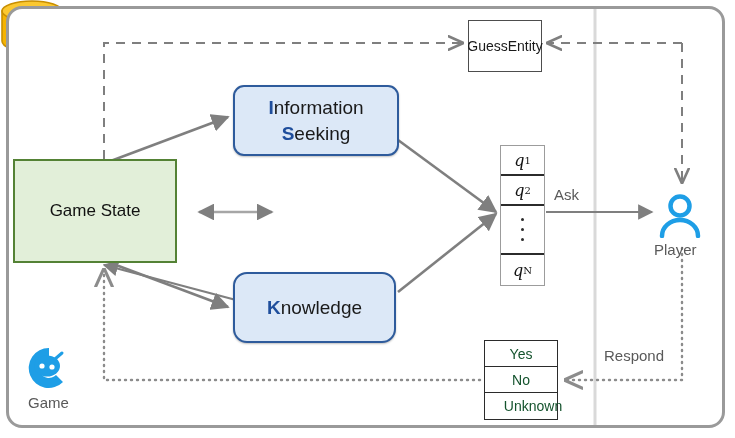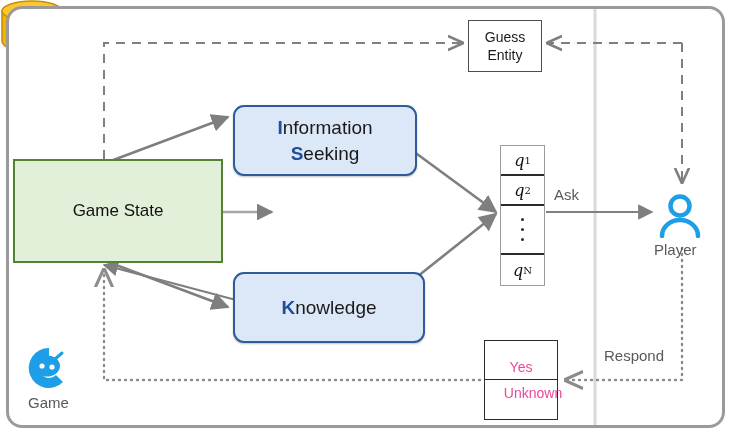--- a/index.html
+++ b/index.html
@@ -40,21 +40,21 @@
     display: flex;
     align-items: center;
     justify-content: center;
     text-align: center;
   }
 
   
   #game-state {
     left: 13px;
     top: 159px;
-    width: 210px;
+    width: 164px;
     height: 104px;
     background: #e2efd9;
     border: 2px solid #548235;
     font-size: 17px;
     color: #111111;
   }
 
   
   .module {
     background: #dce8f7;
@@ -66,29 +66,29 @@
     font-size: 19px;
     color: #1a1a1a;
   }
   .module .hl {
     color: #1f4e9c;
     font-weight: bold;
   }
   #information-seeking {
     left: 233px;
     top: 85px;
-    width: 184px;
+    width: 166px;
     height: 71px;
-    margin-top: 20px;
   }
   #knowledge-acquisition {
     left: 233px;
     top: 272px;
-    width: 192px;
+    width: 163px;
     height: 71px;
+    border-radius: 14px;
   }
 
   
   #kb {
     left: 277px;
     top: 186px;
     width: 64px;
     height: 52px;
   }
   #kb .kb-label {
@@ -101,21 +101,21 @@
   }
 
   
   #guess-entity {
     left: 468px;
     top: 20px;
     width: 74px;
     height: 52px;
     border: 1.5px solid #4d4d4d;
     background: #ffffff;
-    flex-direction: column;
+    flex-direction: row;
     font-size: 14px;
     color: #1a1a1a;
     line-height: 1.3;
   }
 
   
   #question-table {
     left: 500px;
     top: 145px;
     width: 45px;
@@ -171,21 +171,21 @@
     background: #ffffff;
     flex-direction: column;
   }
   #response-box .rcell {
     width: 100%;
     height: 26px;
     display: flex;
     align-items: center;
     justify-content: center;
     font-size: 14px;
-    color: #ec4899;
+    color: #14532d;
     border-bottom: 1.5px solid #2b2b2b;
     box-sizing: border-box;
   }
   #response-box .rcell.last { border-bottom: none; margin-left: 24px; }
 
   
   .freelabel {
     position: absolute;
     font-size: 15px;
     color: #595959;
@@ -313,20 +313,21 @@
         <sub>N</sub>
     </div>
   </div>
 
   <div class="freelabel" id="ask-label">Ask</div>
 
   <div class="freelabel" id="respond-label">Respond</div>
 
   <div class="node" id="response-box">
     <div class="rcell">Yes</div>
+    <div class="rcell">No</div>
     <div class="rcell last">Unknown</div>
   </div>
 
   <div id="player-icon">
     <svg width="44" height="44" viewBox="0 0 44 44">
       <circle cx="22" cy="12" r="9.5" fill="none" stroke="#1e9ee6" stroke-width="4.5"></circle>
       <path d="M 4 42 A 18 16 0 0 1 40 42" fill="none" stroke="#1e9ee6" stroke-width="4.5" stroke-linecap="round"></path>
     </svg>
   </div>
   <div class="freelabel" id="player-label">Player</div>

